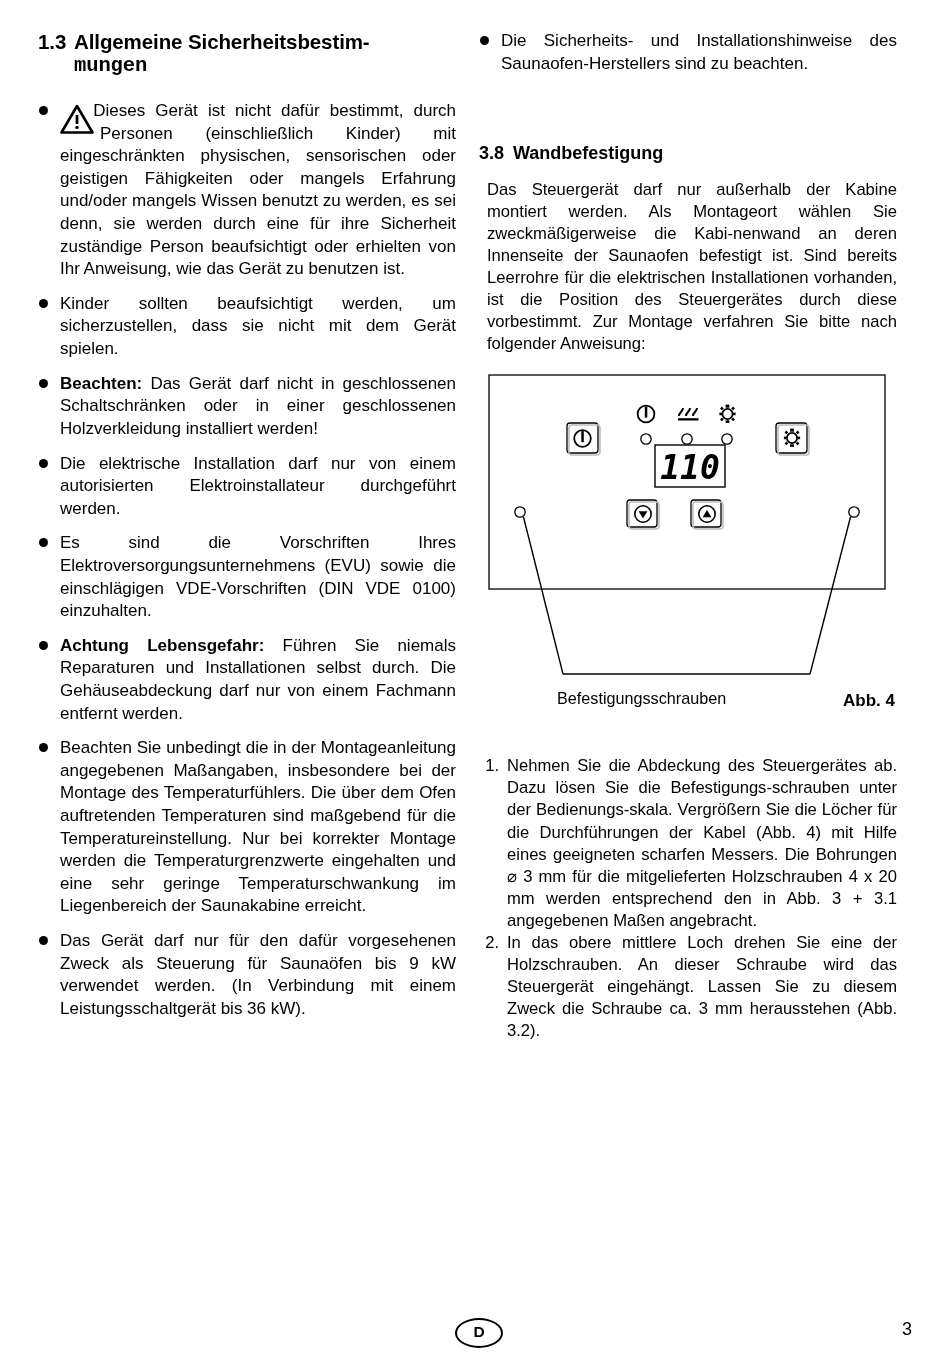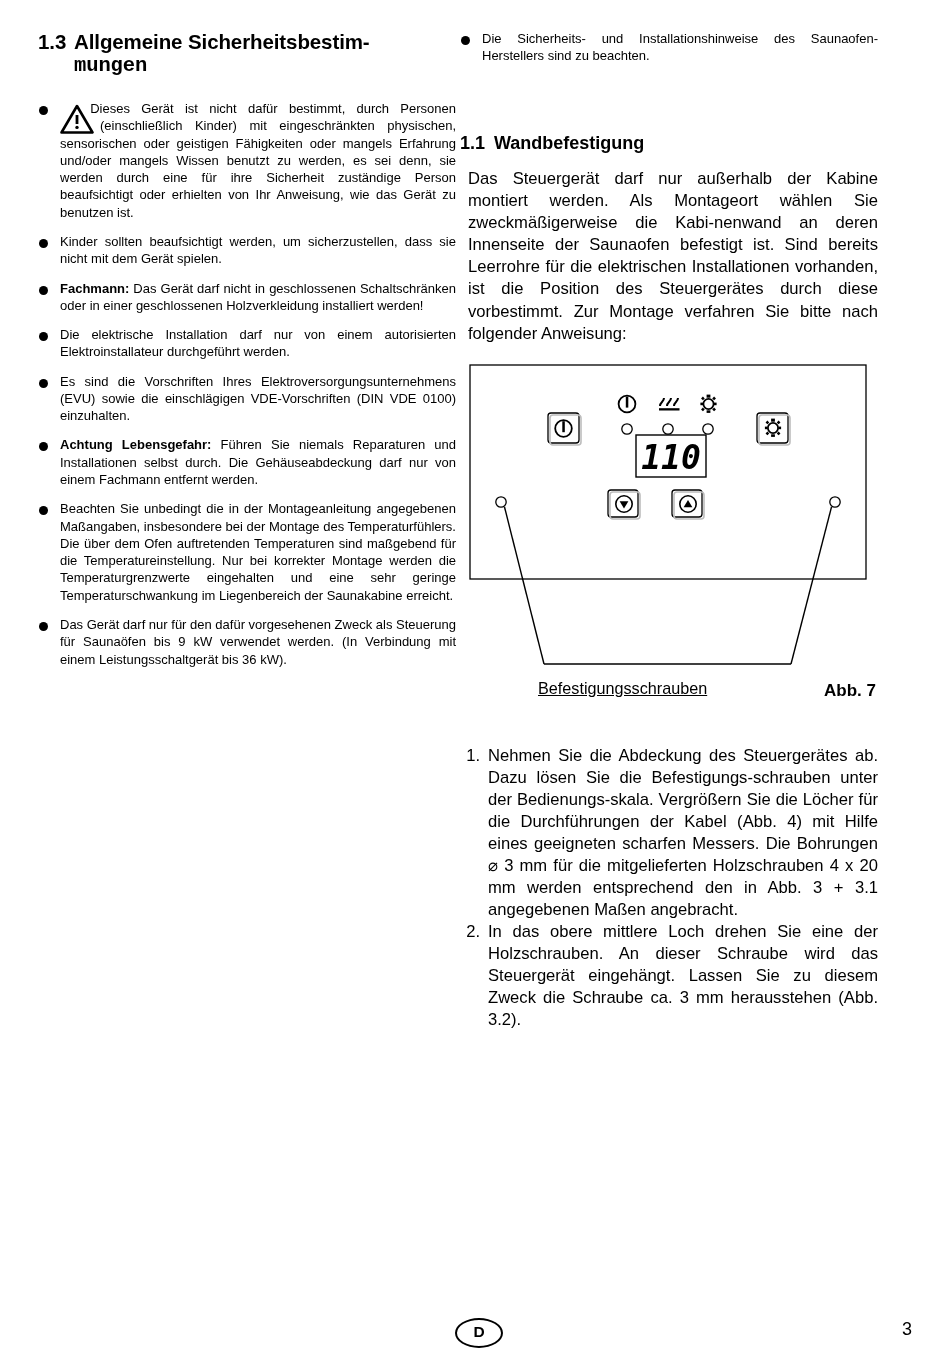--- a/index.html
+++ b/index.html
@@ -17,21 +17,21 @@
   }
   .page {
     position: relative;
     width: 950px;
     height: 1372px;
     box-sizing: border-box;
     padding: 30px 38px 0 38px;
   }
   .columns {
     display: flex;
-    gap: 4px;
+    gap: 23px;
     align-items: flex-start;
   }
   .col {
     width: 418px;
     flex: 0 0 418px;
   }
   
   h1.sec-head {
     font-size: 20.5px;
     font-weight: bold;
@@ -69,21 +69,21 @@
   
   ul.blist {
     list-style: none;
     margin: 0;
     padding: 0;
   }
   ul.blist > li {
     position: relative;
     padding-left: 22px;
     margin-bottom: 12px;
-    font-size: 13px;
+    font-size: 17px;
     line-height: 1.33;
     text-align: justify;
     text-justify: inter-word;
   }
   ul.blist > li .dot {
     position: absolute;
     left: 1px;
     top: 6px;
     width: 9px;
     height: 9px;
@@ -146,21 +146,20 @@
     right: 2px;
     bottom: 18px;
     font-size: 17px;
     font-weight: bold;
   }
   .fig-label {
     position: absolute;
     left: 78px;
     bottom: 21px;
     font-size: 16.2px;
-    text-decoration: underline;
   }
 
   
   .footer {
     position: absolute;
     left: 0;
     bottom: 14px;
     width: 950px;
     height: 40px;
   }
@@ -209,21 +208,21 @@
           <span>Dieses Gerät ist nicht dafür bestimmt, durch Personen (einschließlich Kinder) mit eingeschränkten physischen, sensorischen oder geistigen Fähigkeiten oder mangels Erfahrung und/oder mangels Wissen benutzt zu werden, es sei denn, sie werden durch eine für ihre Sicherheit zuständige Person beaufsichtigt oder erhielten von Ihr Anweisung, wie das Gerät zu benutzen ist.</span>
         </li>
 
         <li>
           <span class="dot"></span>
           <span>Kinder sollten beaufsichtigt werden, um sicherzustellen, dass sie nicht mit dem Gerät spielen.</span>
         </li>
 
         <li>
           <span class="dot"></span>
-          <b>Fachmann:</b><span> Das Gerät darf nicht in geschlossenen Schaltschränken oder in einer geschlossenen Holzverkleidung installiert werden!</span>
+          <b>Beachten:</b><span> Das Gerät darf nicht in geschlossenen Schaltschränken oder in einer geschlossenen Holzverkleidung installiert werden!</span>
         </li>
 
         <li>
           <span class="dot"></span>
           <span>Die elektrische Installation darf nur von einem autorisierten Elektroinstallateur durchgeführt werden.</span>
         </li>
 
         <li>
           <span class="dot"></span>
           <span>Es sind die Vorschriften Ihres Elektroversorgungsunternehmens (EVU) sowie die einschlägigen VDE-Vorschriften (DIN VDE 0100) einzuhalten.</span>
@@ -254,21 +253,21 @@
         <li>
           <span class="dot"></span>
           <span>Die Sicherheits- und Installationshinweise des Saunaofen-Herstellers sind zu beachten.</span>
         </li>
       </ul>
 
       <div style="height:56px"></div>
 
 
       <h3 class="sec21">
-        <span class="num">1.1</span><span>Wandbefestigung</span>
+        <span class="num">3.8</span><span>Wandbefestigung</span>
       </h3>
 
       <p class="body">Das Steuergerät darf nur außerhalb der Kabine montiert werden. Als Montageort wählen Sie zweckmäßigerweise die Kabi-nenwand an deren Innenseite der Saunaofen befestigt ist. Sind bereits Leerrohre für die elektrischen Installationen vorhanden, ist die Position des Steuergerätes durch diese vorbestimmt. Zur Montage verfahren Sie bitte nach folgender Anweisung:</p>
 
       <div class="figure">
         <svg class="fig-svg" width="418" height="360" viewBox="0 0 418 360">
 
           <rect x="10" y="6" width="396" height="214" fill="#ffffff" stroke="#000" stroke-width="1.3"></rect>
 
           <circle cx="41" cy="143" r="5.2" fill="#ffffff" stroke="#000" stroke-width="1.3"></circle>
@@ -347,21 +346,21 @@
           <g>
             <rect x="212" y="131" width="30" height="27" rx="3" fill="#fff" stroke="#000" stroke-width="1.3"></rect>
             <rect x="214" y="133" width="30" height="27" rx="3" fill="none" stroke="#bdbdbd" stroke-width="1.6"></rect>
             <circle cx="228" cy="145" r="8.2" fill="none" stroke="#000" stroke-width="1.6"></circle>
             <path d="M223.6 148.2 L232.4 148.2 L228 141 Z" fill="#000"></path>
           </g>
 
         </svg>
 
         <div class="fig-label">Befestigungsschrauben</div>
-        <div class="fig-caption">Abb. 7</div>
+        <div class="fig-caption">Abb. 4</div>
       </div>
 
       <ol class="nlist">
         <li>
           <span class="lnum">1.</span>
           <span>Nehmen Sie die Abdeckung des Steuergerätes ab. Dazu lösen Sie die Befestigungs-schrauben unter der Bedienungs-skala. Vergrößern Sie die Löcher für die Durchführungen der Kabel (Abb. 4) mit Hilfe eines geeigneten scharfen Messers. Die Bohrungen ⌀ 3 mm für die mitgelieferten Holzschrauben 4 x 20 mm werden   entsprechend den in Abb. 3 + 3.1 angegebenen Maßen angebracht.</span>
         </li>
         <li>
           <span class="lnum">2.</span>
           <span>In das obere mittlere Loch drehen Sie eine der Holzschrauben. An dieser Schraube wird das Steuergerät eingehängt. Lassen Sie zu diesem Zweck die Schraube ca. 3 mm herausstehen (Abb. 3.2).</span>

